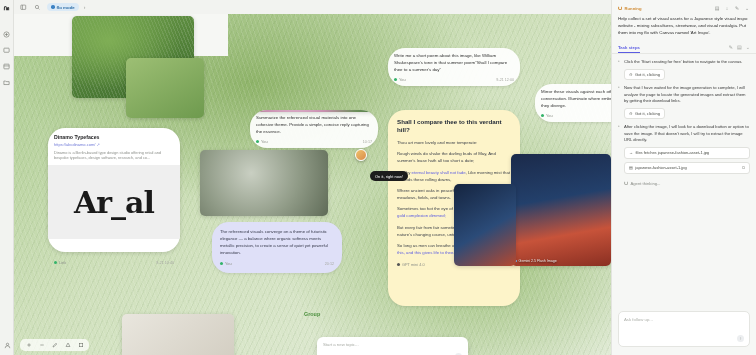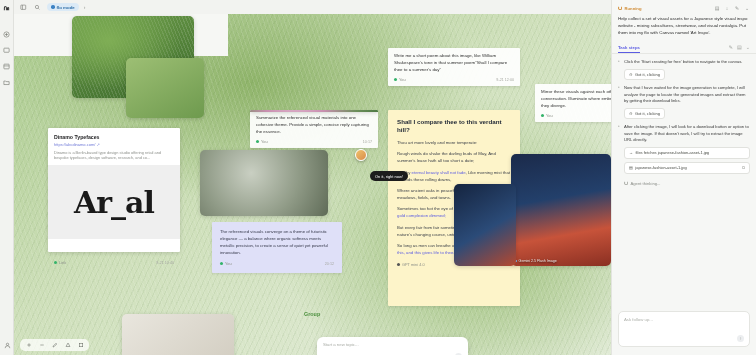--- a/index.html
+++ b/index.html
@@ -53,21 +53,21 @@
     content:""; position:absolute; inset:0;
     background:
       repeating-linear-gradient(72deg, rgba(255,255,255,.10) 0 1px, rgba(255,255,255,0) 1px 4px),
       repeating-linear-gradient(-65deg, rgba(70,110,50,.08) 0 1px, rgba(0,0,0,0) 1px 5px);
     pointer-events:none;
   }
   #canvas-white {
     position:absolute; left:0; top:0; width:214px; height:42px; background:#f6f7f4;
   }
 
-  .card { position: absolute; border-radius: 1px; overflow: hidden; }
+  .card { position: absolute; border-radius: 17px; overflow: hidden; }
   .msg-card { background: rgba(255,255,255,.93); padding: 5px 6px 4px; box-shadow: 0 1px 3px rgba(0,0,0,.10); }
   .msg-text { font-size: 4.4px; line-height: 1.55; color:#2f2f2f; }
   .msg-foot { display:flex; align-items:center; justify-content:space-between; margin-top: 4px; }
   .who { display:flex; align-items:center; gap:2px; font-size:3.9px; color:#8c8f88; }
   .who .d { width:3px;height:3px;border-radius:50%;background:#34b36a; }
   .who .d.gray { background:#555; }
   .stamp { font-size:3.7px; color:#a6a8a2; }
 
   
   .photo { position:absolute; border-radius:5px; overflow:hidden; box-shadow:0 1px 4px rgba(0,0,0,.16); }

